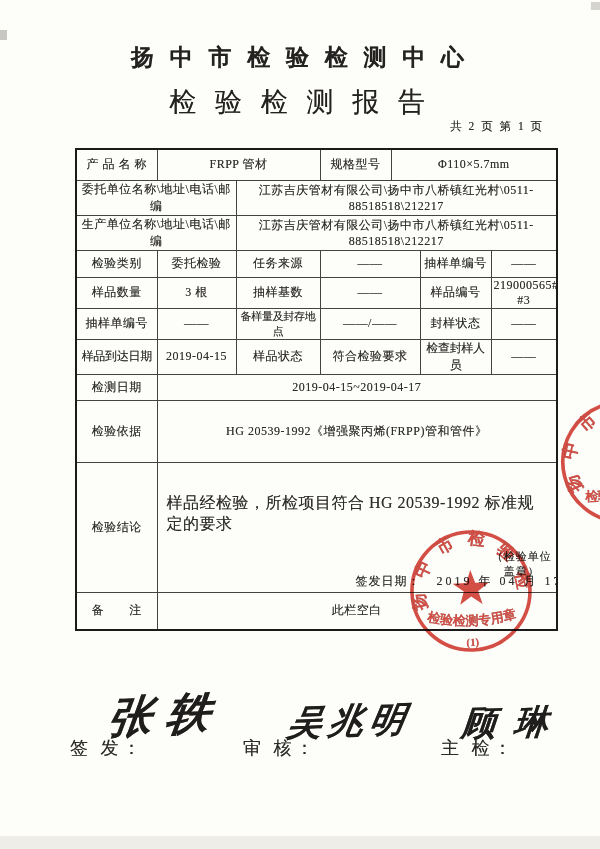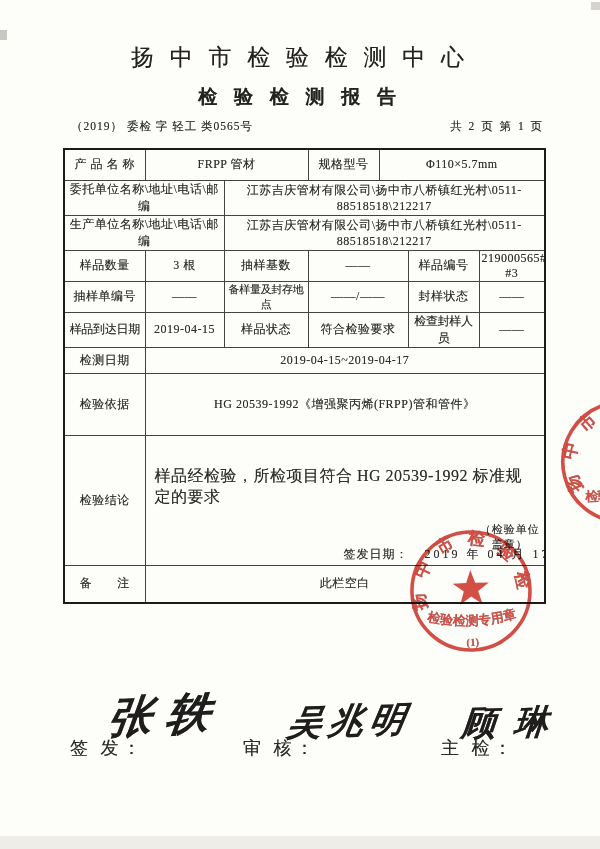--- a/index.html
+++ b/index.html
@@ -5,31 +5,31 @@
   html,body{margin:0;padding:0;background:#888;}
   .page{
     position:relative;width:600px;height:849px;margin:0 auto;
     background:#fdfdfa;overflow:hidden;
     font-family:"Liberation Serif","DejaVu Serif",serif;
     color:#2e2d2b;
     text-shadow:0 0 .4px rgba(50,48,45,.55);
   }
   .org-title{
     position:absolute;top:42px;left:0;width:100%;text-align:center;
-    font-size:23px;font-weight:normal;letter-spacing:5px;color:#232220;
+    font-size:23px;font-weight:bold;letter-spacing:5px;color:#232220;
   }
   .report-title{
     position:absolute;top:84px;left:0;width:100%;text-align:center;
-    font-size:19px;font-weight:bold;letter-spacing:6px;color:#232220;
+    font-size:27px;font-weight:normal;letter-spacing:6px;color:#232220;
   }
   .doc-no{position:absolute;top:119px;left:71px;font-size:11.5px;letter-spacing:1px;}
   .page-info{position:absolute;top:119px;right:56px;font-size:11.5px;letter-spacing:2px;}
 
   table.report{
-    position:absolute;left:63px;top:148px;border-collapse:collapse;table-layout:fixed;
+    position:absolute;left:75px;top:148px;border-collapse:collapse;table-layout:fixed;
     width:481px;border:2.5px solid #1c1b19;
   }
   table.report td{
     border:1px solid #45433f;text-align:center;vertical-align:middle;
     font-size:12px;padding:0 2px;overflow:hidden;letter-spacing:.5px;
   }
   td.addr{font-size:11.5px;letter-spacing:-.3px;}
   td.small-num{font-size:8.5px;letter-spacing:-.3px;}
   td.left{text-align:left;padding-left:9px;}
   td.rel{position:relative;}
@@ -59,21 +59,20 @@
   .speck-a{position:absolute;left:0;top:30px;width:7px;height:10px;background:#c9c7c2;}
   .speck-b{position:absolute;right:0;top:2px;width:9px;height:8px;background:#d6d4cf;}
 </style>
 </head>
 <body>
 
 <div class="page">
 
   <div class="org-title">扬 中 市 检 验 检 测 中 心</div>
   <div class="report-title">检 验 检 测 报 告</div>
-  <div class="doc-no">（2019） 委检 字 轻工 类0565号</div>
   <div class="page-info">共 2 页 第 1 页</div>
 
   <table class="report">
     <colgroup>
       <col style="width:81px">
         <col style="width:79px">
         <col style="width:84px">
       <col style="width:71px">
         <col style="width:29px">
         <col style="width:71px">
@@ -86,20 +85,28 @@
       <td>规格型号</td>
       <td colspan="3">Φ110×5.7mm</td>
     </tr>
     <tr style="height:35px">
       <td colspan="2" class="addr">委托单位名称\地址\电话\邮编</td>
       <td colspan="5" class="addr">江苏吉庆管材有限公司\扬中市八桥镇红光村\0511-88518518\212217</td>
     </tr>
     <tr style="height:31px">
       <td colspan="2" class="addr">生产单位名称\地址\电话\邮编</td>
       <td colspan="5" class="addr">江苏吉庆管材有限公司\扬中市八桥镇红光村\0511-88518518\212217</td>
+    </tr>
+    <tr style="height:27px">
+      <td>检验类别</td>
+      <td>委托检验</td>
+      <td>任务来源</td>
+      <td colspan="2">——</td>
+      <td>抽样单编号</td>
+      <td>——</td>
     </tr>
     <tr style="height:30px">
       <td>样品数量</td>
       <td>3 根</td>
       <td>抽样基数</td>
       <td colspan="2">——</td>
       <td>样品编号</td>
       <td class="small-num">219000565#1-#3</td>
     </tr>
     <tr style="height:28px">

